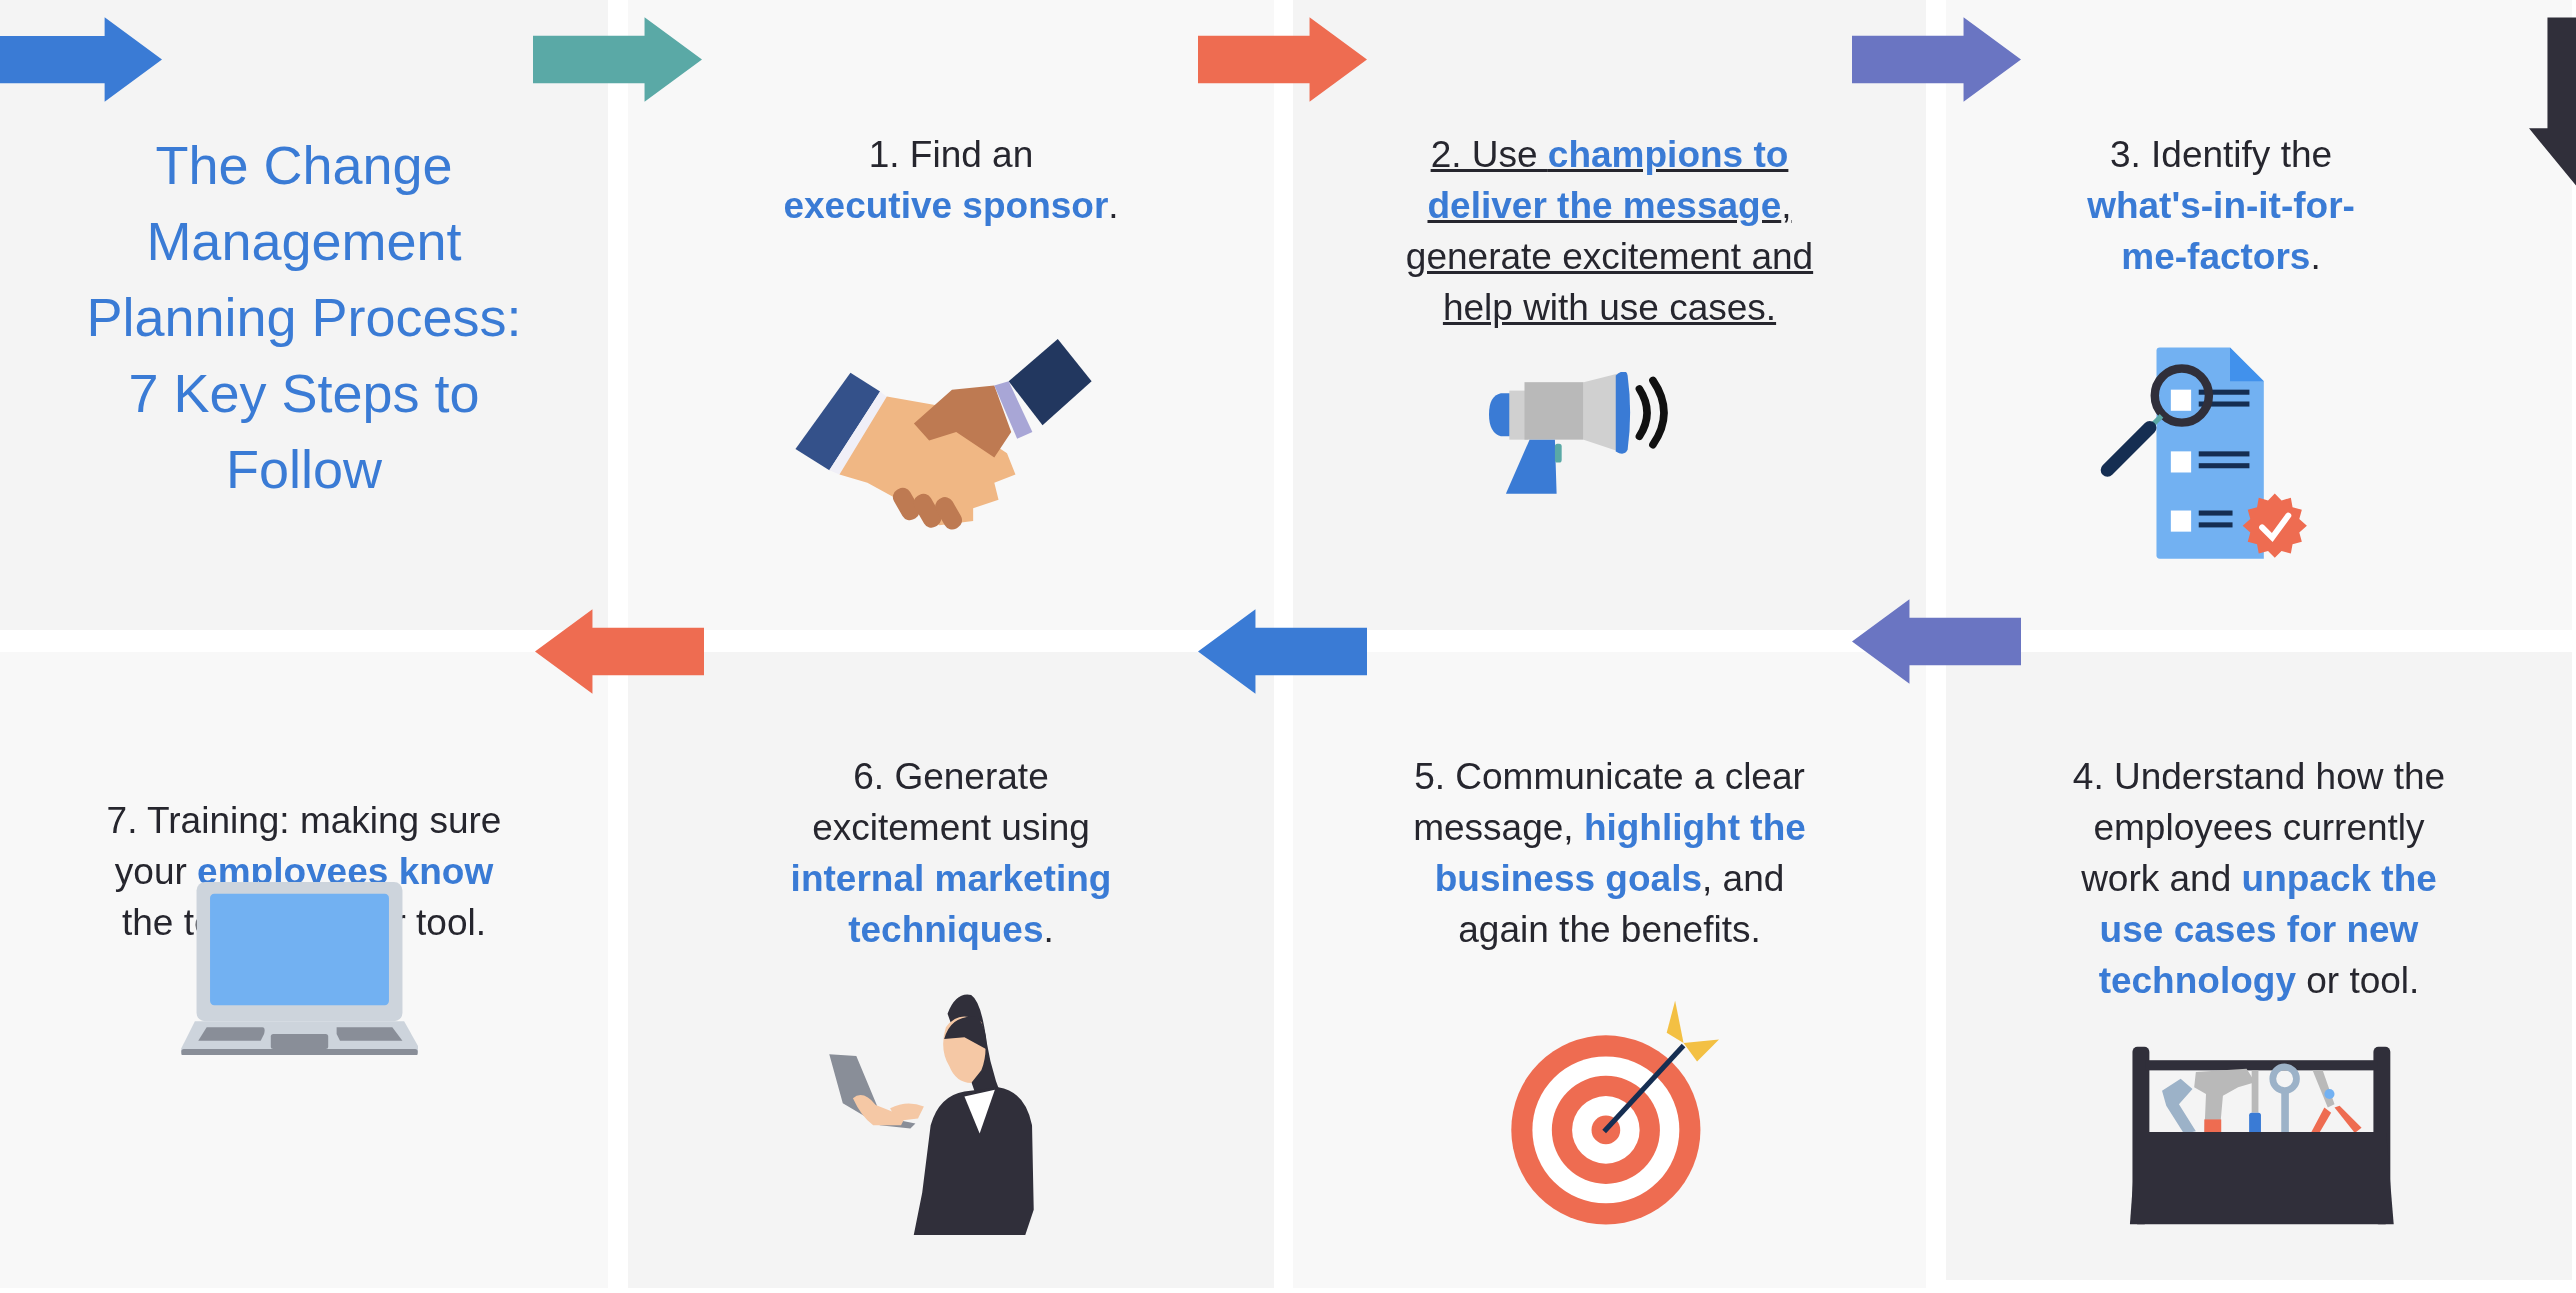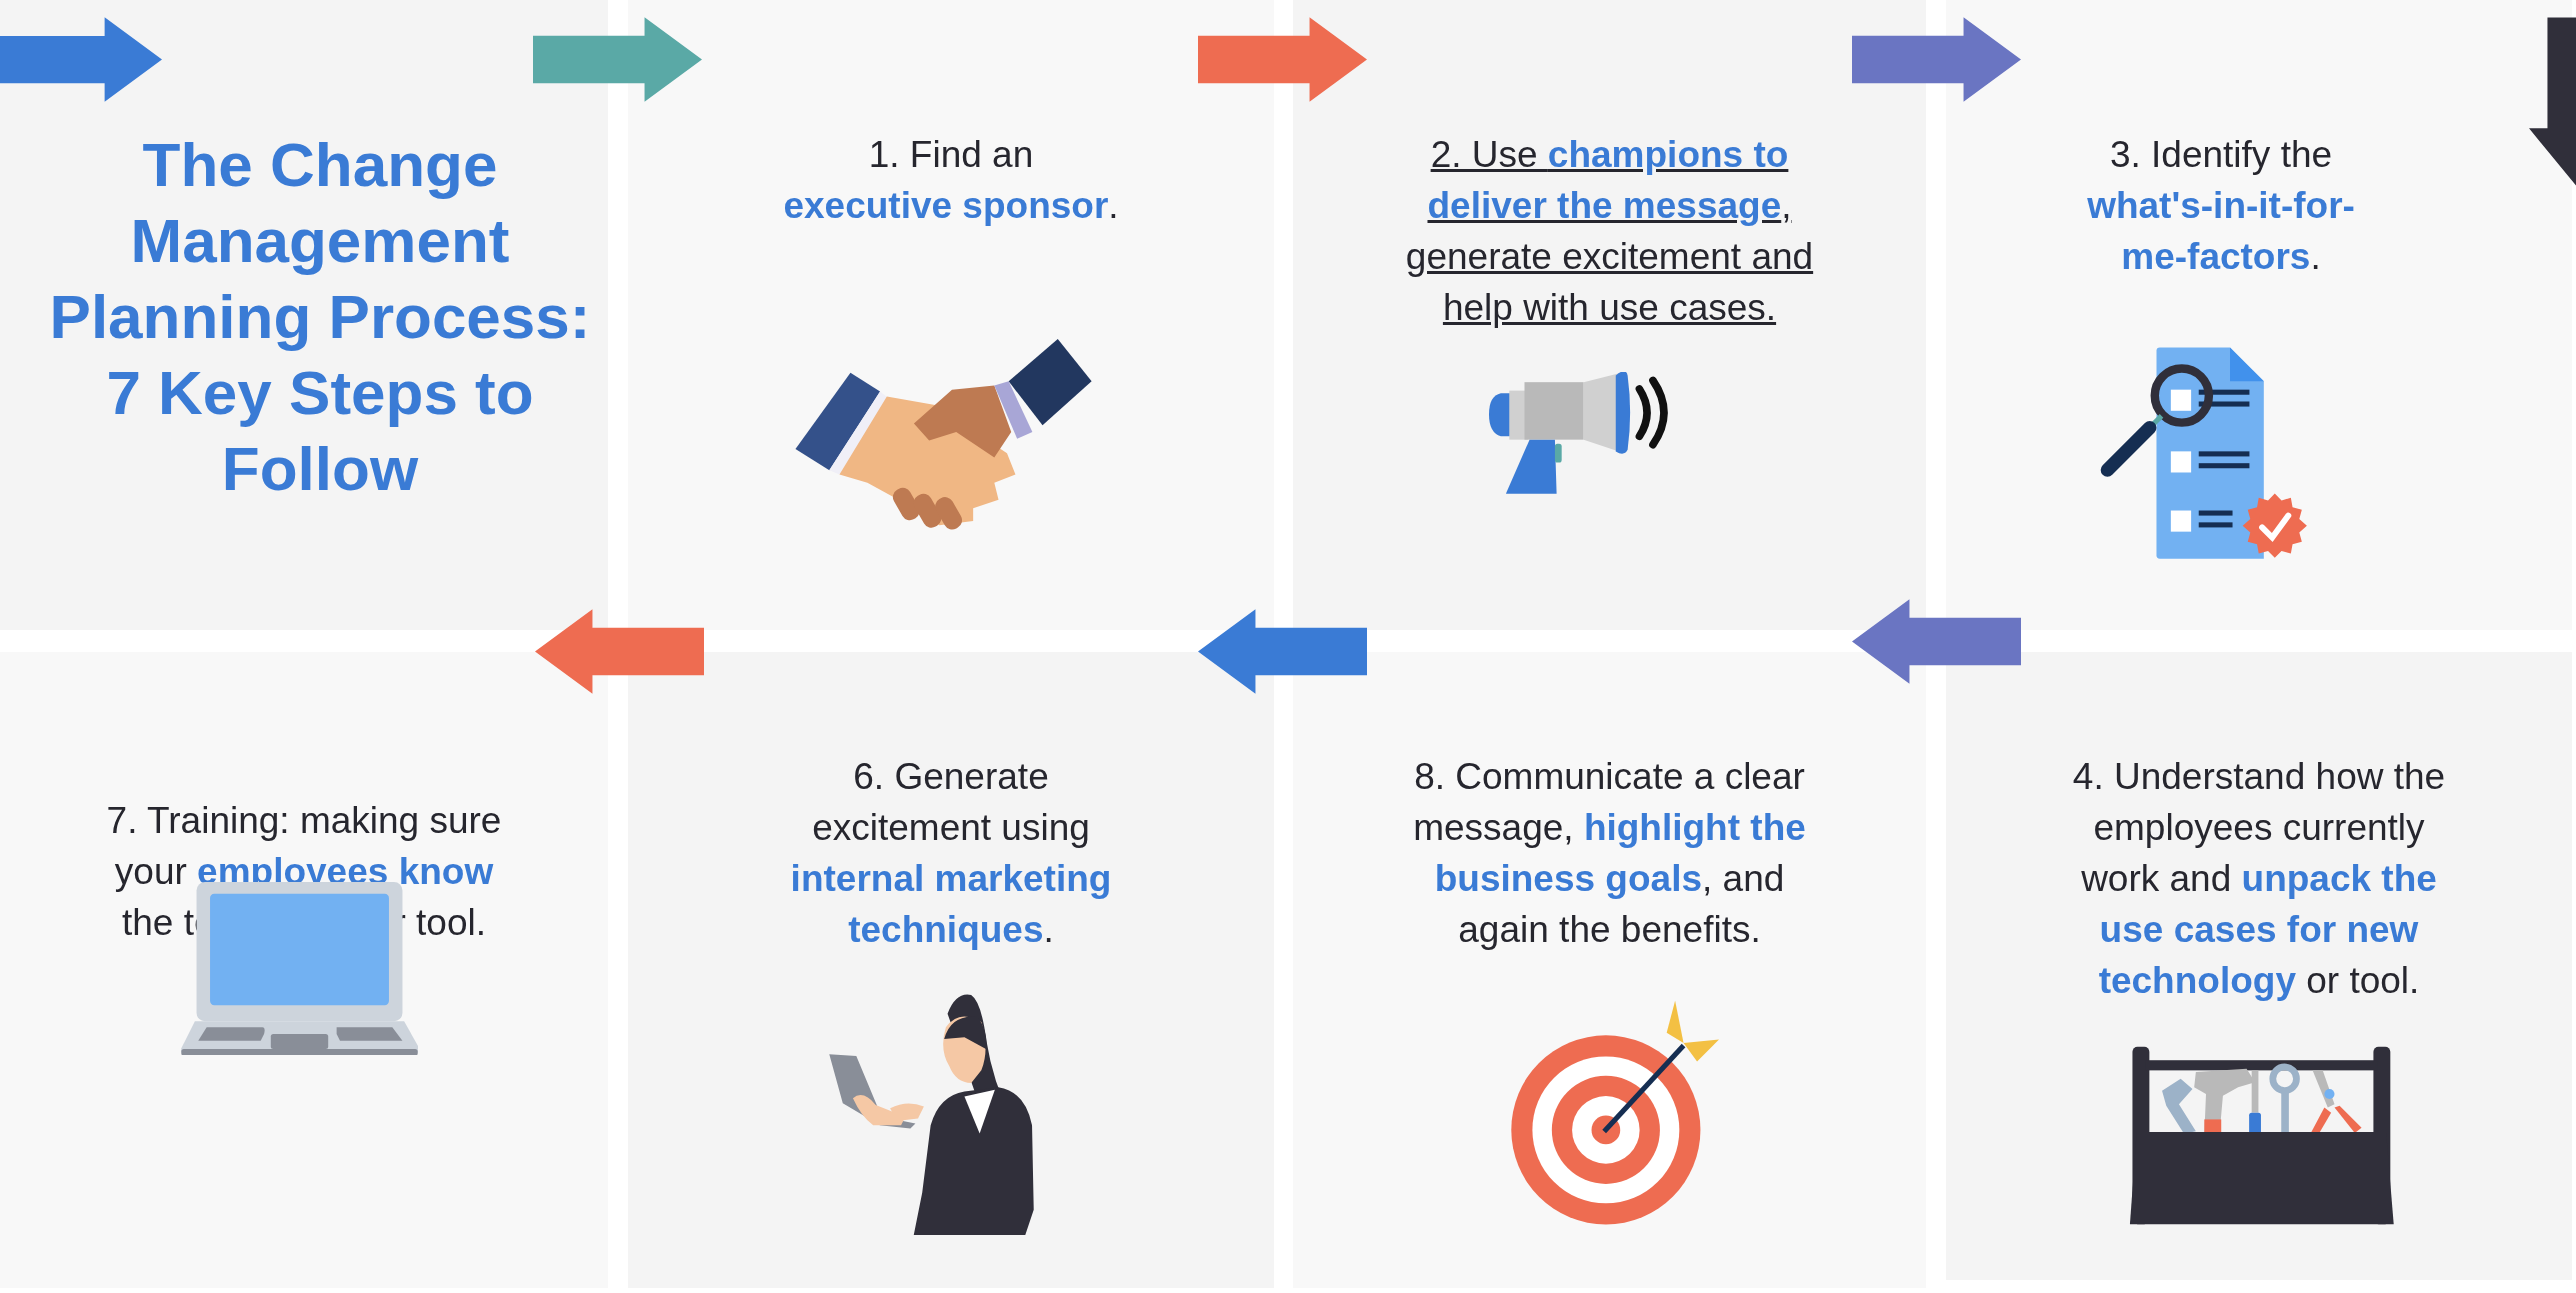--- a/index.html
+++ b/index.html
@@ -1,22 +1,22 @@
 <!DOCTYPE html>
 <html style="font-size:13.5px"><head>
 <meta charset="utf-8">
 <style>
   html, body { margin:0; padding:0; background:#ffffff; }
   body { width:2576px; height:1293px; position:relative; overflow:hidden;
          font-family:"Liberation Sans", "DejaVu Sans", sans-serif; }
   .panel { position:absolute; }
   .bg-a { background:#f4f4f4; }
   .bg-b { background:#f8f8f8; }
-  .title { position:absolute; left:16px; width:608px; top:127px; text-align:center;
-           color:#3a7bd5; font-size:62px; line-height:76px; font-weight:700; }
+  .title { position:absolute; left:0; width:608px; top:127px; text-align:center;
+           color:#3a7bd5; font-size:54px; line-height:76px; font-weight:400; }
   .step-text { position:absolute; text-align:center; color:#26262e;
                font-size:37px; line-height:51px; }
   .hl { color:#3a7bd5; font-weight:700; }
   .arrow { position:absolute; }
   .illus { position:absolute; }
 </style>
 </head>
 <body>
 
 <div class="panel bg-a" style="left:0;top:0;width:608px;height:630px;"></div>
@@ -53,21 +53,21 @@
     <div><span class="hl">me-factors</span><span>.</span></div>
   </div>
 <div class="step-text" style="left:1946px;width:626px;top:751px;">
     <div><span>4. Understand how the</span></div>
     <div><span>employees currently</span></div>
     <div><span>work and </span><span class="hl">unpack the</span></div>
     <div><span class="hl">use cases for new</span></div>
     <div><span class="hl">technology</span><span> or tool.</span></div>
   </div>
 <div class="step-text" style="left:1293px;width:633px;top:751px;">
-    <div><span>8. Communicate a clear</span></div>
+    <div><span>5. Communicate a clear</span></div>
     <div><span>message, </span><span class="hl">highlight the</span></div>
     <div><span class="hl">business goals</span><span>, and</span></div>
     <div><span>again the benefits.</span></div>
   </div>
 <div class="step-text" style="left:628px;width:646px;top:751px;">
     <div><span>6. Generate</span></div>
     <div><span>excitement using</span></div>
     <div><span class="hl">internal marketing</span></div>
     <div><span class="hl">techniques</span><span>.</span></div>
   </div>

